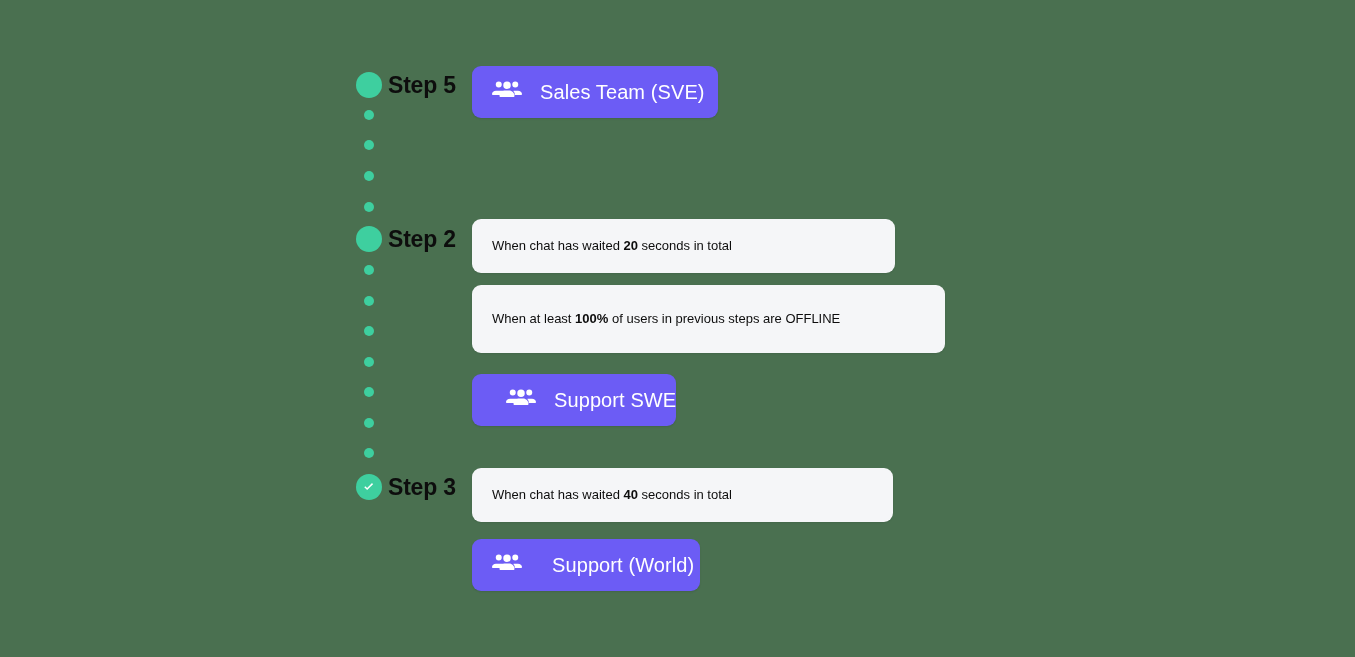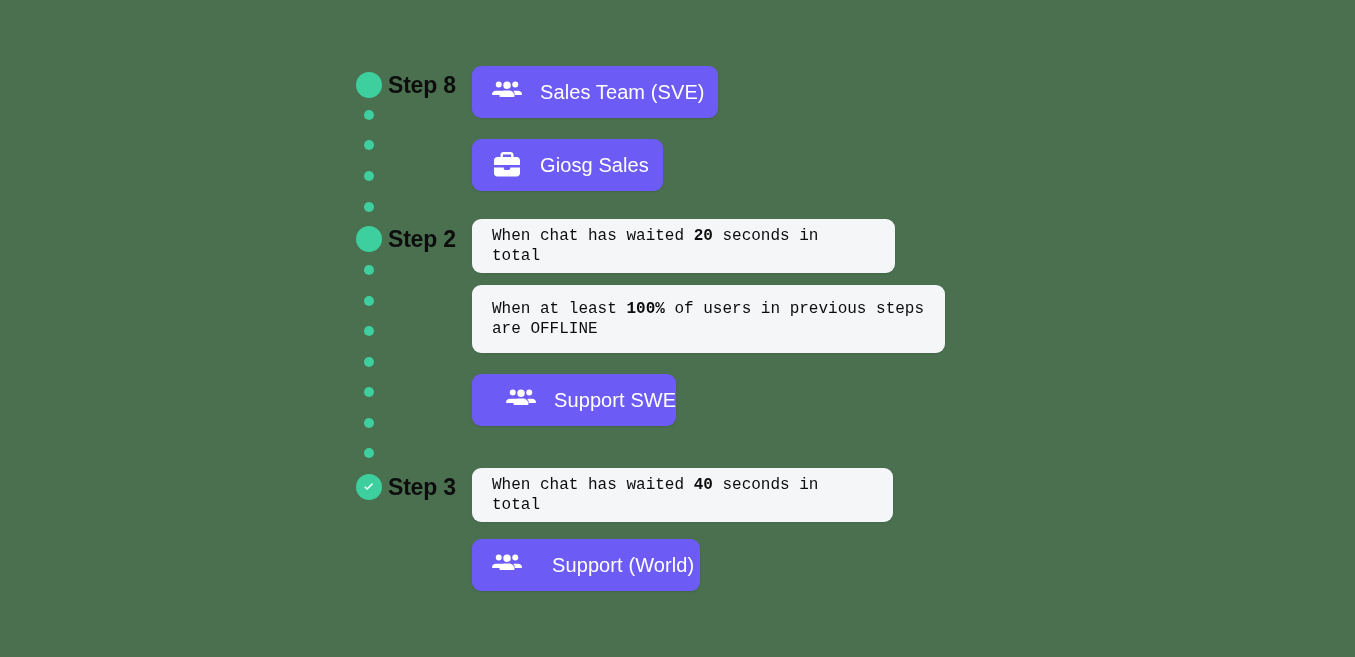--- a/index.html
+++ b/index.html
@@ -110,24 +110,23 @@
     background: #f5f6f8;
     border-radius: 9px;
     box-sizing: border-box;
     padding: 0 20px;
     display: flex;
     align-items: center;
     box-shadow: 0 1px 2px rgba(0,0,0,0.08);
   }
   .card .card-text {
     color: #0d0d0d;
-    font-size: 16px;
+    font-size: 13px;
     font-weight: 600;
     line-height: 1.25;
-    font-family: Liberation Mono, monospace;
   }
   .card .card-text b {
     font-weight: 800;
   }
   .card .card-text .reg {
     font-weight: 500;
   }
 </style>
 </head>
 <body>
@@ -151,41 +150,33 @@
     <div class="node small" style="top:358px;"></div>
     <div class="node small" style="top:388px;"></div>
 
     <div class="node check" style="top:414px;">
       <svg viewBox="0 0 24 24" aria-hidden="true">
         <path d="M9.2 16.6 4.9 12.3l1.6-1.6 2.7 2.7 7.3-7.3 1.6 1.6z" fill="#ffffff"></path>
       </svg>
     </div>
   </div>
 
-  <div class="step-label" style="left:388px; top:74px;">Step 8</div>
+  <div class="step-label" style="left:388px; top:74px;">Step 5</div>
   <div class="step-label" style="left:388px; top:228px;">Step 2</div>
   <div class="step-label" style="left:388px; top:476px;text-align:right;">Step 3</div>
 
   <div class="chip" style="left:472px; top:66px; width:246px;justify-content:space-between;">
     <span class="chip-icon">
       <svg viewBox="0 0 640 512" aria-hidden="true">
         <path d="M144 160a64 64 0 1 0 0-128 64 64 0 1 0 0 128zm352 0a64 64 0 1 0 0-128 64 64 0 1 0 0 128zM0 298.7C0 310.4 9.6 320 21.3 320H234c-1.3-5.1-2-10.5-2-16 0-28.4 12.4-54 32-71.6-7.6-1.6-15.5-2.4-23.6-2.4H85.3C38.2 230 0 268.2 0 298.7zM405.3 320H618.7c11.8 0 21.3-9.6 21.3-21.3 0-30.5-38.2-68.7-85.3-68.7H477.1c-8.1 0-16 .8-23.6 2.4 19.6 17.6 32 43.2 32 71.6 0 5.5-.7 10.9-2 16l-78.2 0zM320 192a80 80 0 1 0 0-160 80 80 0 1 0 0 160zm-44.8 32C212.7 224 160 276.7 160 339.2c0 12.6 10.2 22.8 22.8 22.8H457.2c12.6 0 22.8-10.2 22.8-22.8 0-62.5-52.7-115.2-115.2-115.2H275.2z"></path>
       </svg>
     </span>
     <span class="chip-label">Sales Team (SVE)</span>
   </div>
 
-  <div class="chip" style="left:472px; top:139px; width:191px;">
-    <span class="chip-icon">
-      <svg viewBox="0 0 512 512" aria-hidden="true">
-        <path d="M184 48h144c4.4 0 8 3.6 8 8v40H176V56c0-4.4 3.6-8 8-8zM128 56v40H64C28.7 96 0 124.7 0 160v96h192 128 192v-96c0-35.3-28.7-64-64-64H384V56c0-30.9-25.1-56-56-56H184c-30.9 0-56 25.1-56 56zM512 304H320v16c0 17.7-14.3 32-32 32H224c-17.7 0-32-14.3-32-32V304H0V416c0 35.3 28.7 64 64 64H448c35.3 0 64-28.7 64-64V304z"></path>
-      </svg>
-    </span>
-    <span class="chip-label">Giosg Sales</span>
-  </div>
 
   <div class="card" style="left:472px; top:219px; width:423px; height:54px;">
     <span class="card-text">
       <span class="reg">When chat has waited </span><b>20</b><span class="reg"> seconds in total</span>
     </span>
   </div>
 
   <div class="card" style="left:472px; top:285px; width:473px; height:68px;">
     <span class="card-text">
       <span class="reg">When at least </span><b>100%</b><span class="reg"> of users in previous steps are OFFLINE</span>

